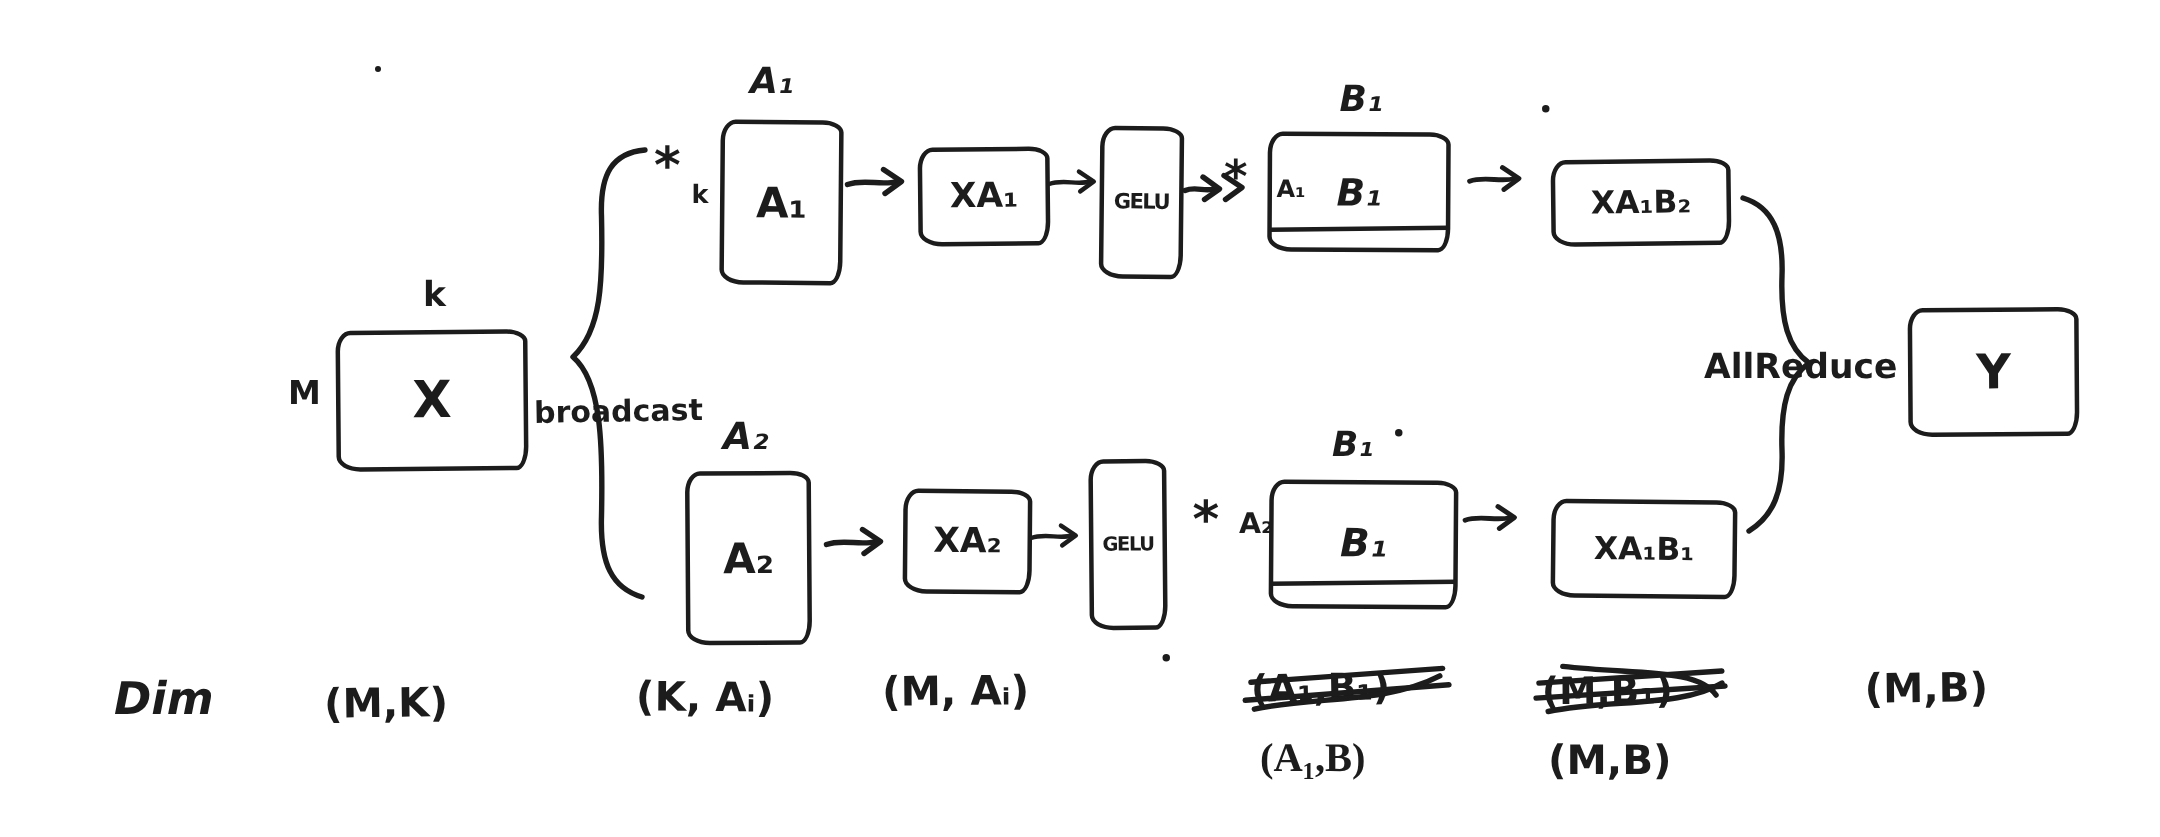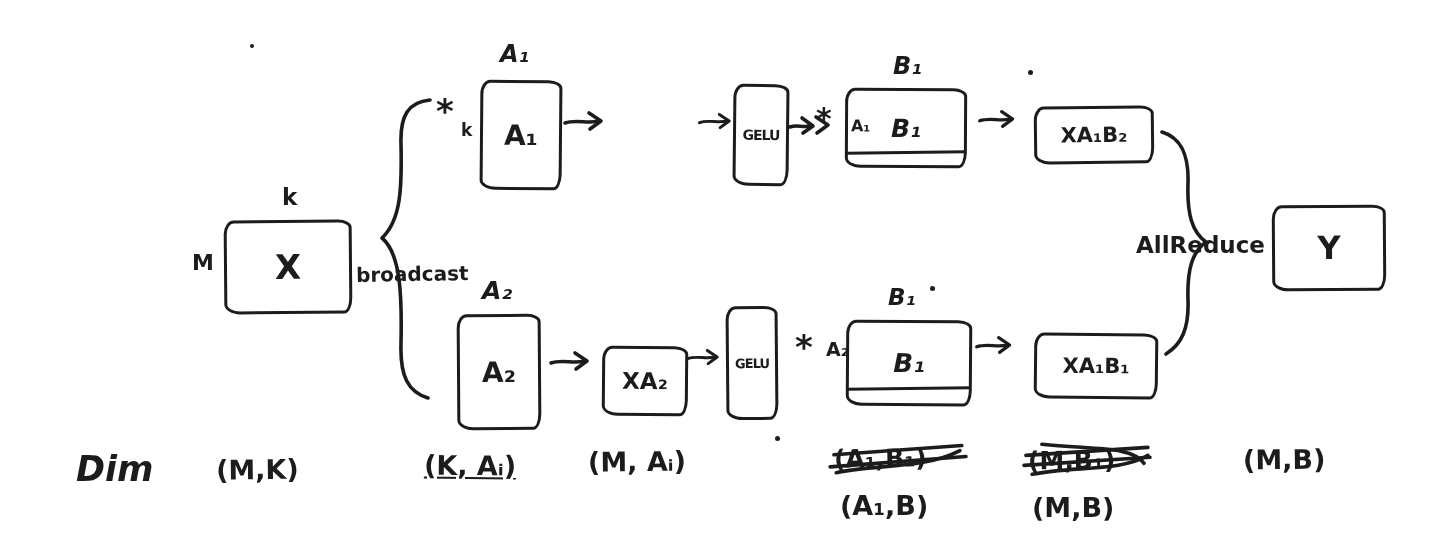--- a/index.html
+++ b/index.html
@@ -54,20 +54,23 @@
   <div class="lbl" style="left:500px;top:42px;font-size:24px;font-style:italic;">A₁</div>
   <div class="box" style="left:480px;top:80px;width:76px;height:104px;font-size:28px;transform:rotate(0.5deg);">
     <span>A₁</span>
   </div>
 
   <svg class="arrow" style="left:562px;top:108px;" width="46" height="26" viewBox="0 0 46 26">
     <path class="stroke" d="M3,15 C 14,11 26,16 36,13"></path>
       <path class="stroke" d="M27,5 L39,13 L28,21"></path>
   </svg>
 
+  <div class="box" style="left:612px;top:98px;width:82px;height:60px;font-size:23px;transform:rotate(-0.6deg);">
+    <span>XA₁</span>
+  </div>
 
   <svg class="arrow" style="left:697px;top:108px;" width="38" height="26" viewBox="0 0 46 26">
     <path class="stroke" d="M3,15 C 14,11 26,16 36,13"></path>
       <path class="stroke" d="M27,5 L39,13 L28,21"></path>
   </svg>
 
   <div class="box" style="left:733px;top:84px;width:50px;height:96px;font-size:14px;letter-spacing:-1px;transform:rotate(0.6deg);">
     <span>GELU</span>
   </div>
 
@@ -97,21 +100,21 @@
   <div class="lbl" style="left:482px;top:278px;font-size:25px;font-style:italic;">A₂</div>
   <div class="box" style="left:457px;top:314px;width:78px;height:110px;font-size:28px;transform:rotate(-0.4deg);">
     <span>A₂</span>
   </div>
 
   <svg class="arrow" style="left:548px;top:348px;" width="46" height="26" viewBox="0 0 46 26">
     <path class="stroke" d="M3,15 C 14,11 26,16 36,13"></path>
       <path class="stroke" d="M27,5 L39,13 L28,21"></path>
   </svg>
 
-  <div class="box" style="left:602px;top:346px;width:80px;height:64px;font-size:23px;transform:rotate(0.5deg);">
+  <div class="box" style="left:602px;top:326px;width:80px;height:64px;font-size:23px;transform:rotate(0.5deg);">
     <span>XA₂</span>
   </div>
 
   <svg class="arrow" style="left:685px;top:344px;" width="38" height="26" viewBox="0 0 46 26">
     <path class="stroke" d="M3,15 C 14,11 26,16 36,13"></path>
       <path class="stroke" d="M27,5 L39,13 L28,21"></path>
   </svg>
 
   <div class="box" style="left:726px;top:306px;width:46px;height:108px;font-size:13px;letter-spacing:-1px;transform:rotate(-0.5deg);">
     <span>GELU</span>
@@ -137,34 +140,34 @@
 
   <svg style="left:1152px;top:122px;" width="68" height="240" viewBox="0 0 68 240">
     <path class="stroke" d="M 10,10 C 30,16 37,34 36,62 C 35,92 40,110 54,120 C 40,130 35,148 36,178 C 37,206 30,222 14,232" stroke-width="4"></path>
   </svg>
   <div class="lbl" style="left:1136px;top:234px;font-size:23px;">AllReduce</div>
 
   <div class="box" style="left:1272px;top:205px;width:108px;height:80px;font-size:32px;transform:rotate(-0.4deg);">
     <span>Y</span>
   </div>
 
-  <div class="lbl" style="left:76px;top:452px;font-size:35px;font-style:italic;">Dim</div>
+  <div class="lbl" style="left:76px;top:452px;font-size:30px;font-style:italic;">Dim</div>
   <div class="lbl" style="left:216px;top:456px;font-size:27px;transform:rotate(-0.8deg);">(M,K)</div>
-  <div class="lbl" style="left:424px;top:452px;font-size:27px;transform:rotate(0.6deg);text-decoration:underline;">(K, Aᵢ)</div>
+  <div class="lbl" style="left:424px;top:452px;font-size:27px;transform:rotate(0.6deg);">(K, Aᵢ)</div>
   <div class="lbl" style="left:588px;top:448px;font-size:27px;transform:rotate(-0.6deg);">(M, Aᵢ)</div>
 
   <div class="scribble-wrap" style="left:834px;top:444px;font-size:25px;transform:rotate(-1deg);">
     <span class="txt">(A₁,B₁)</span>
     <svg class="scribble" width="142" height="44" viewBox="0 0 142 44">
       <path class="stroke" d="M6,16 L134,9"></path>
       <path class="stroke" d="M2,28 L138,20"></path>
       <path class="stroke" d="M8,34 C 48,26 96,32 132,14"></path>
     </svg>
   </div>
-  <div class="lbl" style="left:840px;top:492px;font-size:27px;">(A₁,B)</div>
+  <div class="lbl" style="left:840px;top:492px;font-size:27px;font-family:Liberation Serif, serif;">(A₁,B)</div>
 
   <div class="scribble-wrap" style="left:1028px;top:446px;font-size:25px;transform:rotate(-0.5deg);">
     <span class="txt">(M,B₁)</span>
     <svg class="scribble" width="132" height="46" viewBox="0 0 132 46">
       <path class="stroke" d="M4,15 L126,8"></path>
       <path class="stroke" d="M2,25 L128,18"></path>
       <path class="stroke" d="M20,4 C 70,10 110,6 122,24"></path>
       <path class="stroke" d="M10,34 C 50,26 100,32 126,16"></path>
     </svg>
   </div>

